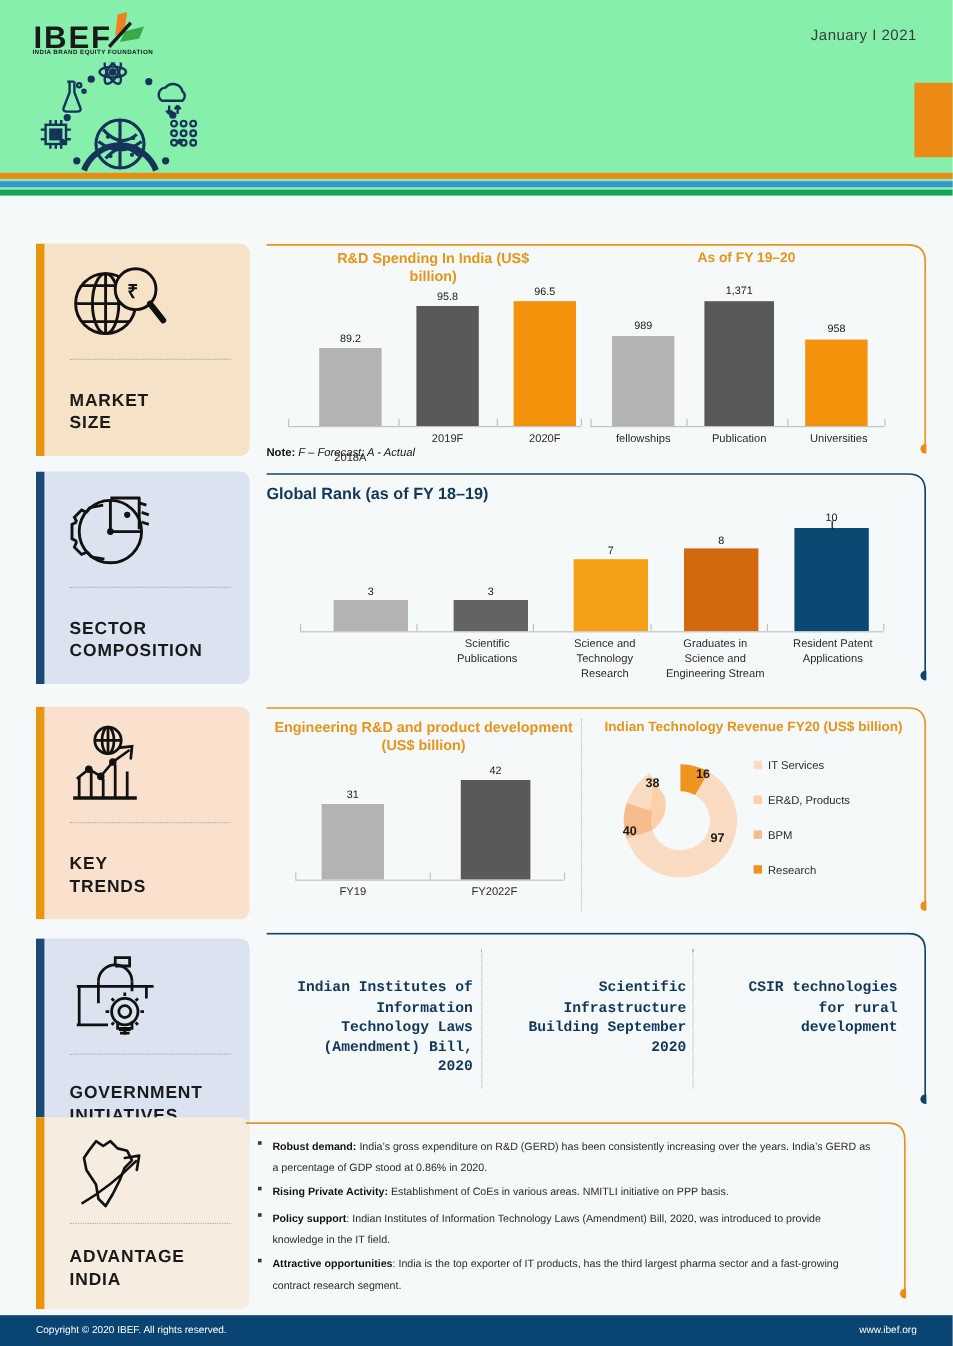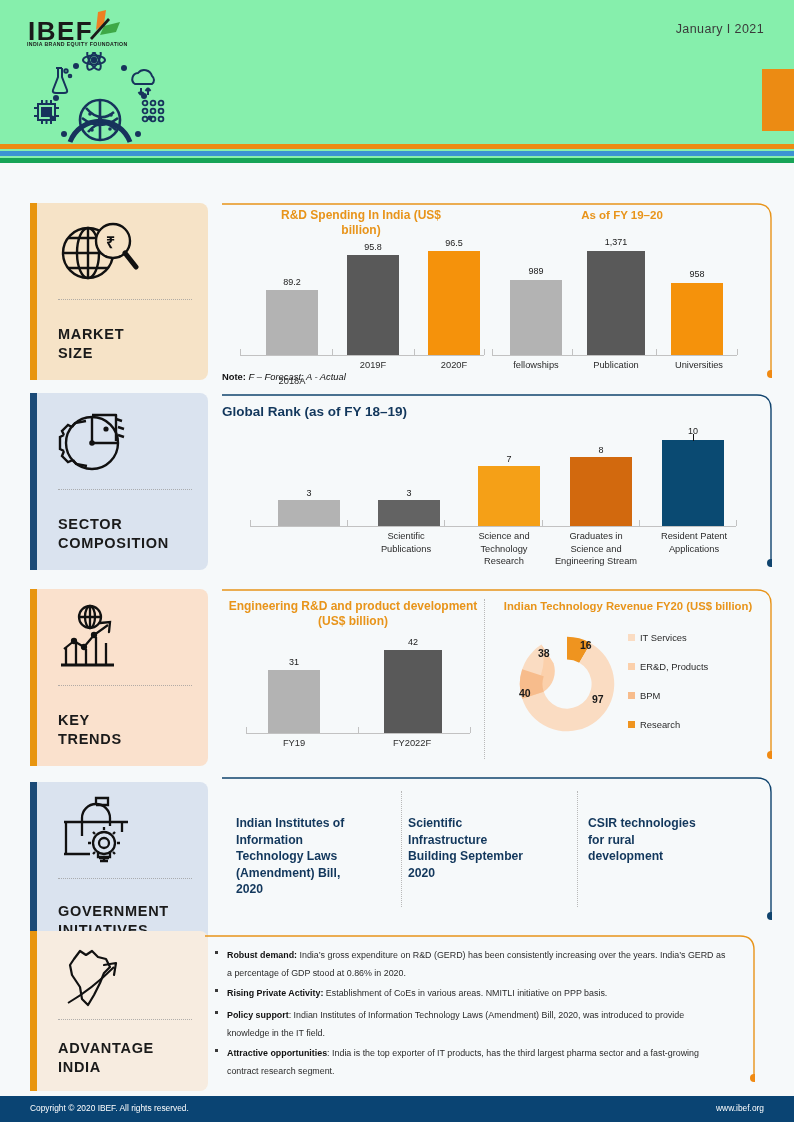--- a/index.html
+++ b/index.html
@@ -113,22 +113,22 @@
     position: absolute; font-size: 10.5px; font-weight: bold; color: #1a1a1a;
   }
   .legend-item { position: absolute; font-size: 9.4px; color: #2b2b2b; white-space: nowrap; }
   .legend-sw {
     display: inline-block; width: 7px; height: 7px; margin-right: 5px;
     vertical-align: 0px;
   }
 
   
   .gov-col {
-    position: absolute; text-align: left;
-    color: #12375c; font-weight: bold; font-size: 12.2px; line-height: 16.5px;
+    position: absolute; text-align: right;
+    color: #12375c; font-weight: bold; font-size: 12.2px; line-height: 16.5px; font-family: Liberation Mono, monospace;
   }
 
   
   .bullet { position: absolute; font-size: 8.9px; color: #2b2b2b; line-height: 17.5px; }
   .bullet .dot {
     position: absolute; left: 0; top: 4px; width: 2.6px; height: 2.6px;
     background: #3a3a3a;
   }
   .bullet .txt { display: block; padding-left: 12px; }
   .bullet b { font-weight: bold; color: #111; }

